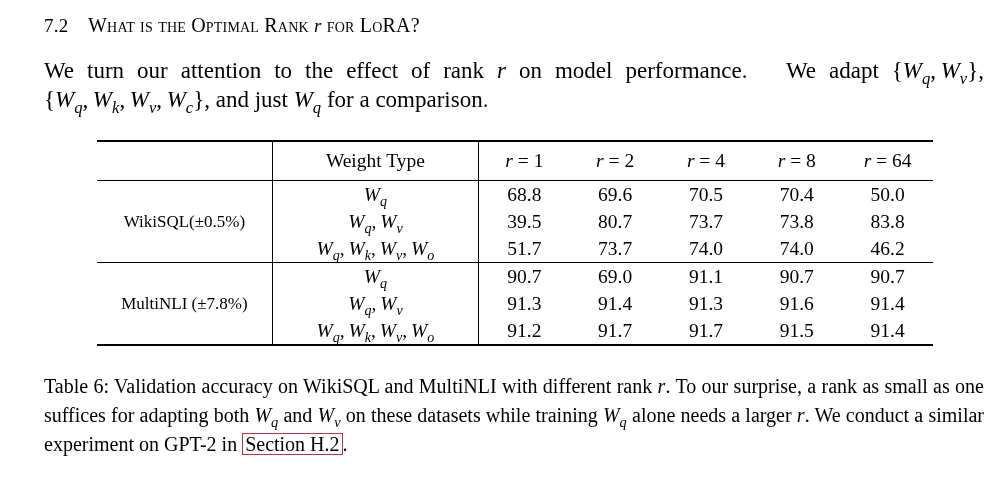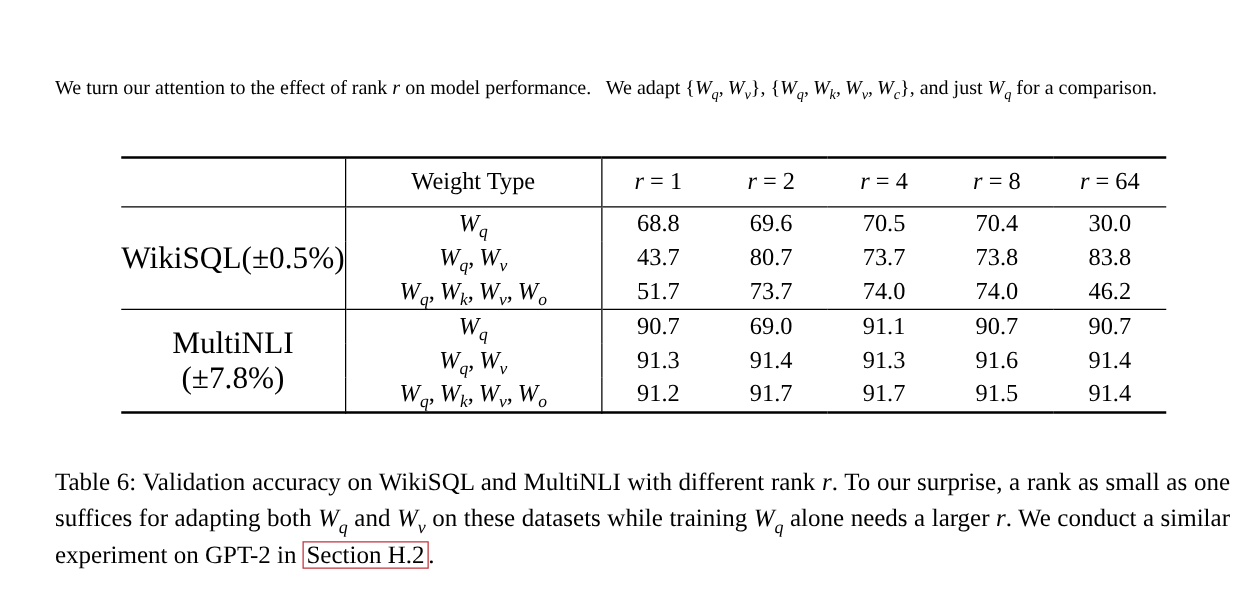--- a/index.html
+++ b/index.html
@@ -34,41 +34,41 @@
     width: 44px;
   }
   .smallcaps {
     font-variant: small-caps;
     font-size: 20px;
   }
   .para {
     position: absolute;
     left: 44px;
     width: 940px;
-    font-size: 16px;
+    font-size: 23px;
     line-height: 29px;
     text-align: justify;
   }
   #intro-para {
     top: 56px;
   }
   .mathvar {
     font-style: italic;
     font-family: "Liberation Serif", serif;
   }
   sub {
     font-size: 0.72em;
     line-height: 0;
     font-style: italic;
   }
   
   .table-wrap {
     position: absolute;
     left: 97px;
-    top: 125px;
+    top: 140px;
     width: 836px;
   }
   table.data {
     border-collapse: collapse;
     width: 836px;
     font-size: 19.5px;
   }
   table.data td, table.data th {
     padding: 0;
     font-weight: normal;
@@ -114,21 +114,21 @@
     border-left: 1.1px solid #000;
     border-right: 1.1px solid #000;
     padding: 0 6px !important;
   }
   .col-num {
     width: 92px;
     text-align: center;
   }
   .rowlabel-cell {
     text-align: center;
-    font-size: 25px;
+    font-size: 17px;
   }
   .caption {
     position: absolute;
     left: 44px;
     top: 372px;
     width: 940px;
     font-size: 20px;
     line-height: 29px;
     text-align: justify;
   }
@@ -138,20 +138,23 @@
     display: inline-block;
     line-height: 20px;
   }
   .nowrap { white-space: nowrap; }
 </style>
 </head>
 <body>
 
 <div class="page">
 
+  <div class="section-heading">
+    <span class="num">7.2</span><span class="smallcaps">What is the Optimal Rank&nbsp;<span class="mathvar" style="font-variant:normal;font-size:19px;">r</span>&nbsp;for LoRA?</span>
+  </div>
 
   <div class="para" id="intro-para">
     We turn our attention to the effect of rank <span class="mathvar">r</span> on model performance.&nbsp;&nbsp; We adapt <span class="nowrap">{<span class="mathvar">W<sub>q</sub></span>, <span class="mathvar">W<sub>v</sub></span>}</span>,
     <span class="nowrap">{<span class="mathvar">W<sub>q</sub></span>, <span class="mathvar">W<sub>k</sub></span>, <span class="mathvar">W<sub>v</sub></span>, <span class="mathvar">W<sub>c</sub></span>}</span>, and just <span class="mathvar">W<sub>q</sub></span> for a comparison.
   </div>
 
   <div class="table-wrap">
     <table class="data">
       <tbody>
           <tr class="rule-top">
@@ -170,25 +173,25 @@
             <td colspan="7"></td>
           </tr>
 
       <tr class="body-row">
         <td class="col-label rowlabel-cell" rowspan="3">WikiSQL(±0.5%)</td>
         <td class="col-wt"><span class="mathvar">W<sub>q</sub></span></td>
         <td class="col-num">68.8</td>
         <td class="col-num">69.6</td>
         <td class="col-num">70.5</td>
         <td class="col-num">70.4</td>
-        <td class="col-num">30.0</td>
+        <td class="col-num">50.0</td>
       </tr>
       <tr class="body-row">
         <td class="col-wt"><span class="mathvar">W<sub>q</sub></span>, <span class="mathvar">W<sub>v</sub></span></td>
-        <td class="col-num">43.7</td>
+        <td class="col-num">39.5</td>
         <td class="col-num">80.7</td>
         <td class="col-num">73.7</td>
         <td class="col-num">73.8</td>
         <td class="col-num">83.8</td>
       </tr>
       <tr class="body-row">
         <td class="col-wt"><span class="mathvar">W<sub>q</sub></span>, <span class="mathvar">W<sub>k</sub></span>, <span class="mathvar">W<sub>v</sub></span>, <span class="mathvar">W<sub>o</sub></span></td>
         <td class="col-num">51.7</td>
         <td class="col-num">73.7</td>
         <td class="col-num">74.0</td>

